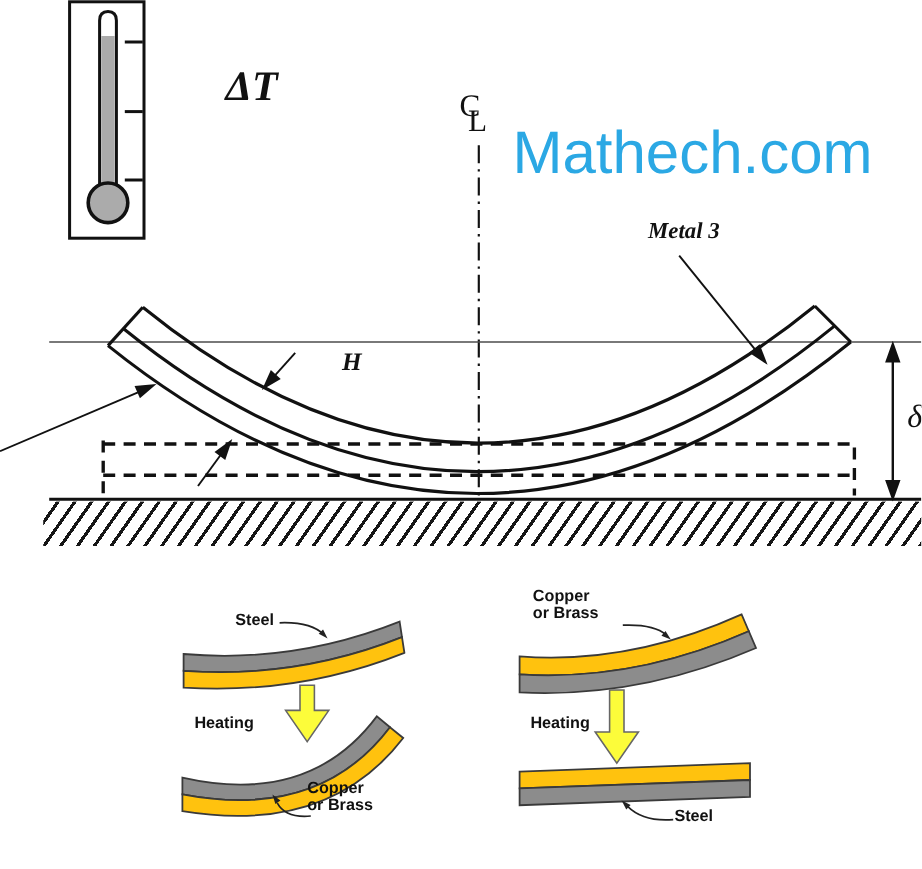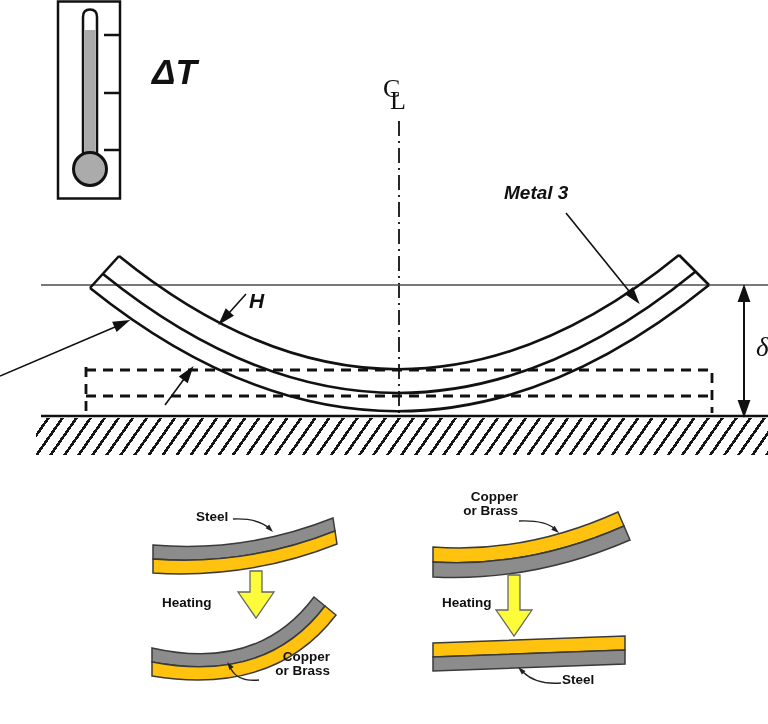--- a/index.html
+++ b/index.html
@@ -1,23 +1,23 @@
 <!DOCTYPE html>
 <html><head>
 <meta charset="utf-8">
 <style>
   html,body{margin:0;padding:0;background:#fff;}
   .stage{position:relative;width:768px;height:724px;overflow:hidden;background:#fff;
          font-family:"Liberation Sans",sans-serif;}
   .stage svg{position:absolute;left:0;top:0;}
   .lbl{position:absolute;color:#111;white-space:nowrap;line-height:1.05;}
   .sans-b{font-family:"Liberation Sans",sans-serif;font-weight:bold;font-size:13.5px;}
-  .serif-bi{font-family:Liberation Sans, sans-serif;font-weight:bold;font-style:italic;}
+  .serif-bi{font-family:Liberation Serif, serif;font-weight:bold;font-style:italic;margin-left:36px;}
   .serif{font-family:"Liberation Serif",serif;}
-  .center{text-align:right;}
+  .center{text-align:left;}
   #watermark{left:427px;top:101px;font-size:50px;color:#2BA8E4;letter-spacing:0px;}
   #delta-t{left:152px;top:54px;font-size:35px;}
   #cl-c{left:383px;top:75px;font-size:26px;}
   #cl-l{left:390px;top:87px;font-size:26px;}
   #metal1{left:504px;top:183px;font-size:19px;}
   #h-label{left:249px;top:290px;font-size:21px;}
   #delta-small{left:756px;top:333px;font-size:27px;font-style:italic;}
   #steel-l{left:196px;top:510px;}
   #heating-l{left:162px;top:596px;}
   #copper-l{left:256px;top:650px;width:74px;}
@@ -105,20 +105,21 @@
       <path d="M519,521 Q545,520 555,529" fill="none" stroke="#222" stroke-width="1.4"></path>
       <polygon points="559,533 551.2,529.8 554.6,525.8" fill="#222"></polygon>
       <path d="M561,683 Q536,685 523,672" fill="none" stroke="#222" stroke-width="1.4"></path>
       <polygon points="518,667 525.5,670.9 521.9,674.5" fill="#222"></polygon>
     </g>
   </svg>
 
   <div class="lbl serif-bi" id="delta-t">ΔT</div>
   <div class="lbl serif" id="cl-c">C</div>
   <div class="lbl serif" id="cl-l">L</div>
+  <div class="lbl" id="watermark">Mathech.com</div>
   <div class="lbl serif-bi" id="metal1">Metal 3</div>
   <div class="lbl serif-bi" id="h-label">H</div>
   <div class="lbl serif" id="delta-small">δ</div>
 
   <div class="lbl sans-b" id="steel-l">Steel</div>
   <div class="lbl sans-b" id="heating-l">Heating</div>
   <div class="lbl sans-b center" id="copper-l">
     <div>Copper</div>
     <div>or Brass</div>
   </div>

